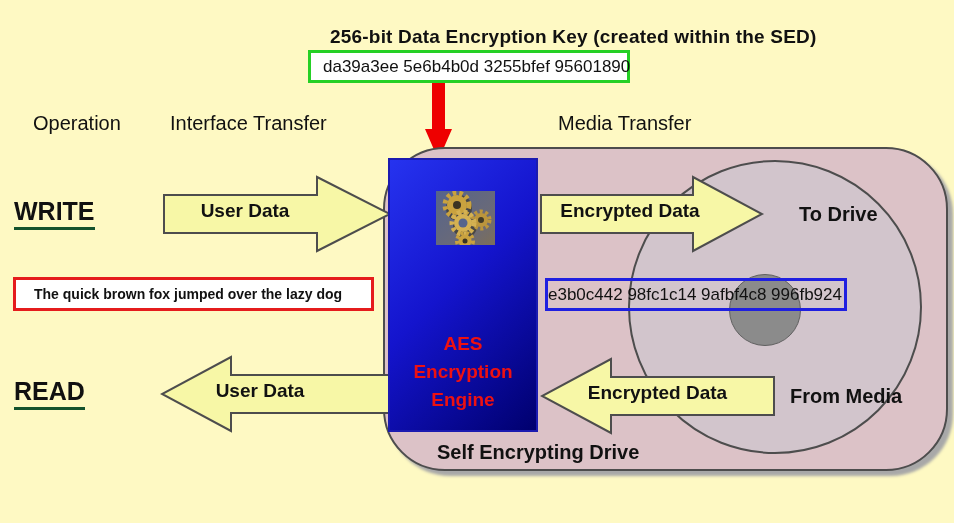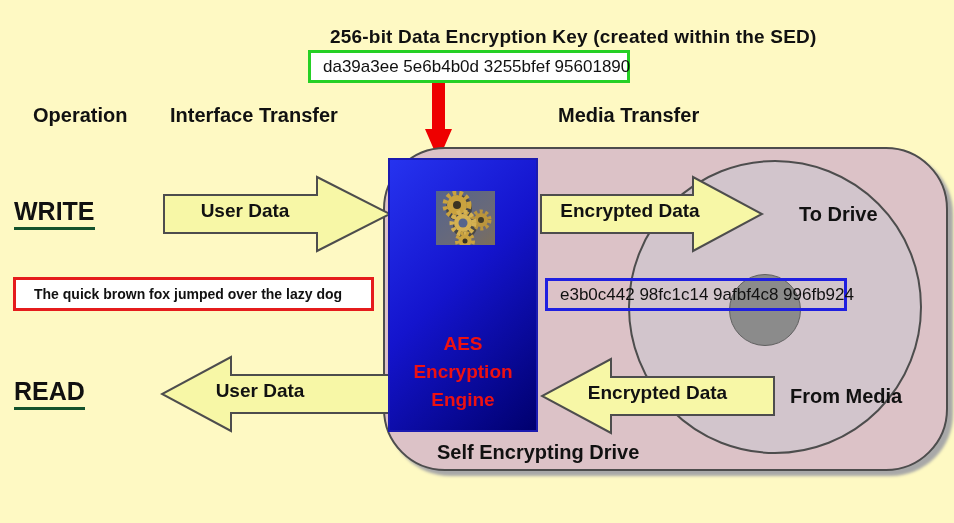--- a/index.html
+++ b/index.html
@@ -4,27 +4,27 @@
 <style>
   html,body{margin:0;padding:0;background:#fff;}
   #stage{
     position:relative;width:954px;height:523px;background:#fef9c3;overflow:hidden;
     font-family:"Liberation Sans",sans-serif;color:#111;
   }
   .abs{position:absolute;}
   .txt{white-space:nowrap;}
   
   .title{font-size:19px;font-weight:600;letter-spacing:.2px;}
-  .colhdr{font-size:20px;font-weight:700;}
+  .colhdr{font-size:20px;font-weight:400;margin-top:8px;}
   
   .valbox{box-sizing:border-box;background:#ffffff;display:flex;align-items:center;}
   .valbox.transparent{background:transparent;}
   .keybox{left:308px;top:50px;width:322px;height:33px;border:3px solid #25d025;font-size:17px;padding-left:12px;}
   .plainbox{left:5px;top:277px;width:361px;height:34px;border:3px solid #e51c1c;font-size:14px;font-weight:600;padding-left:18px;}
-  .cipherbox{left:545px;top:278px;width:302px;height:33px;border:3px solid #1f1fe0;font-size:17px;padding-left:12px;}
+  .cipherbox{left:545px;top:278px;width:302px;height:33px;border:3px solid #1f1fe0;font-size:17px;padding-left:0;}
   
   .drive{
     left:383px;top:147px;width:565px;height:324px;border-radius:62px;
     border:2px solid #4d4d4d;box-sizing:border-box;
     box-shadow:5px 5px 3px #a8a8a8;
   }
   .platter{left:628px;top:160px;width:294px;height:294px;border-radius:50%;
     border:2px solid #4d4d4d;box-sizing:border-box;}
   .hub{left:729px;top:274px;width:72px;height:72px;border-radius:50%;border:1px solid #606060;box-sizing:border-box;}
   

